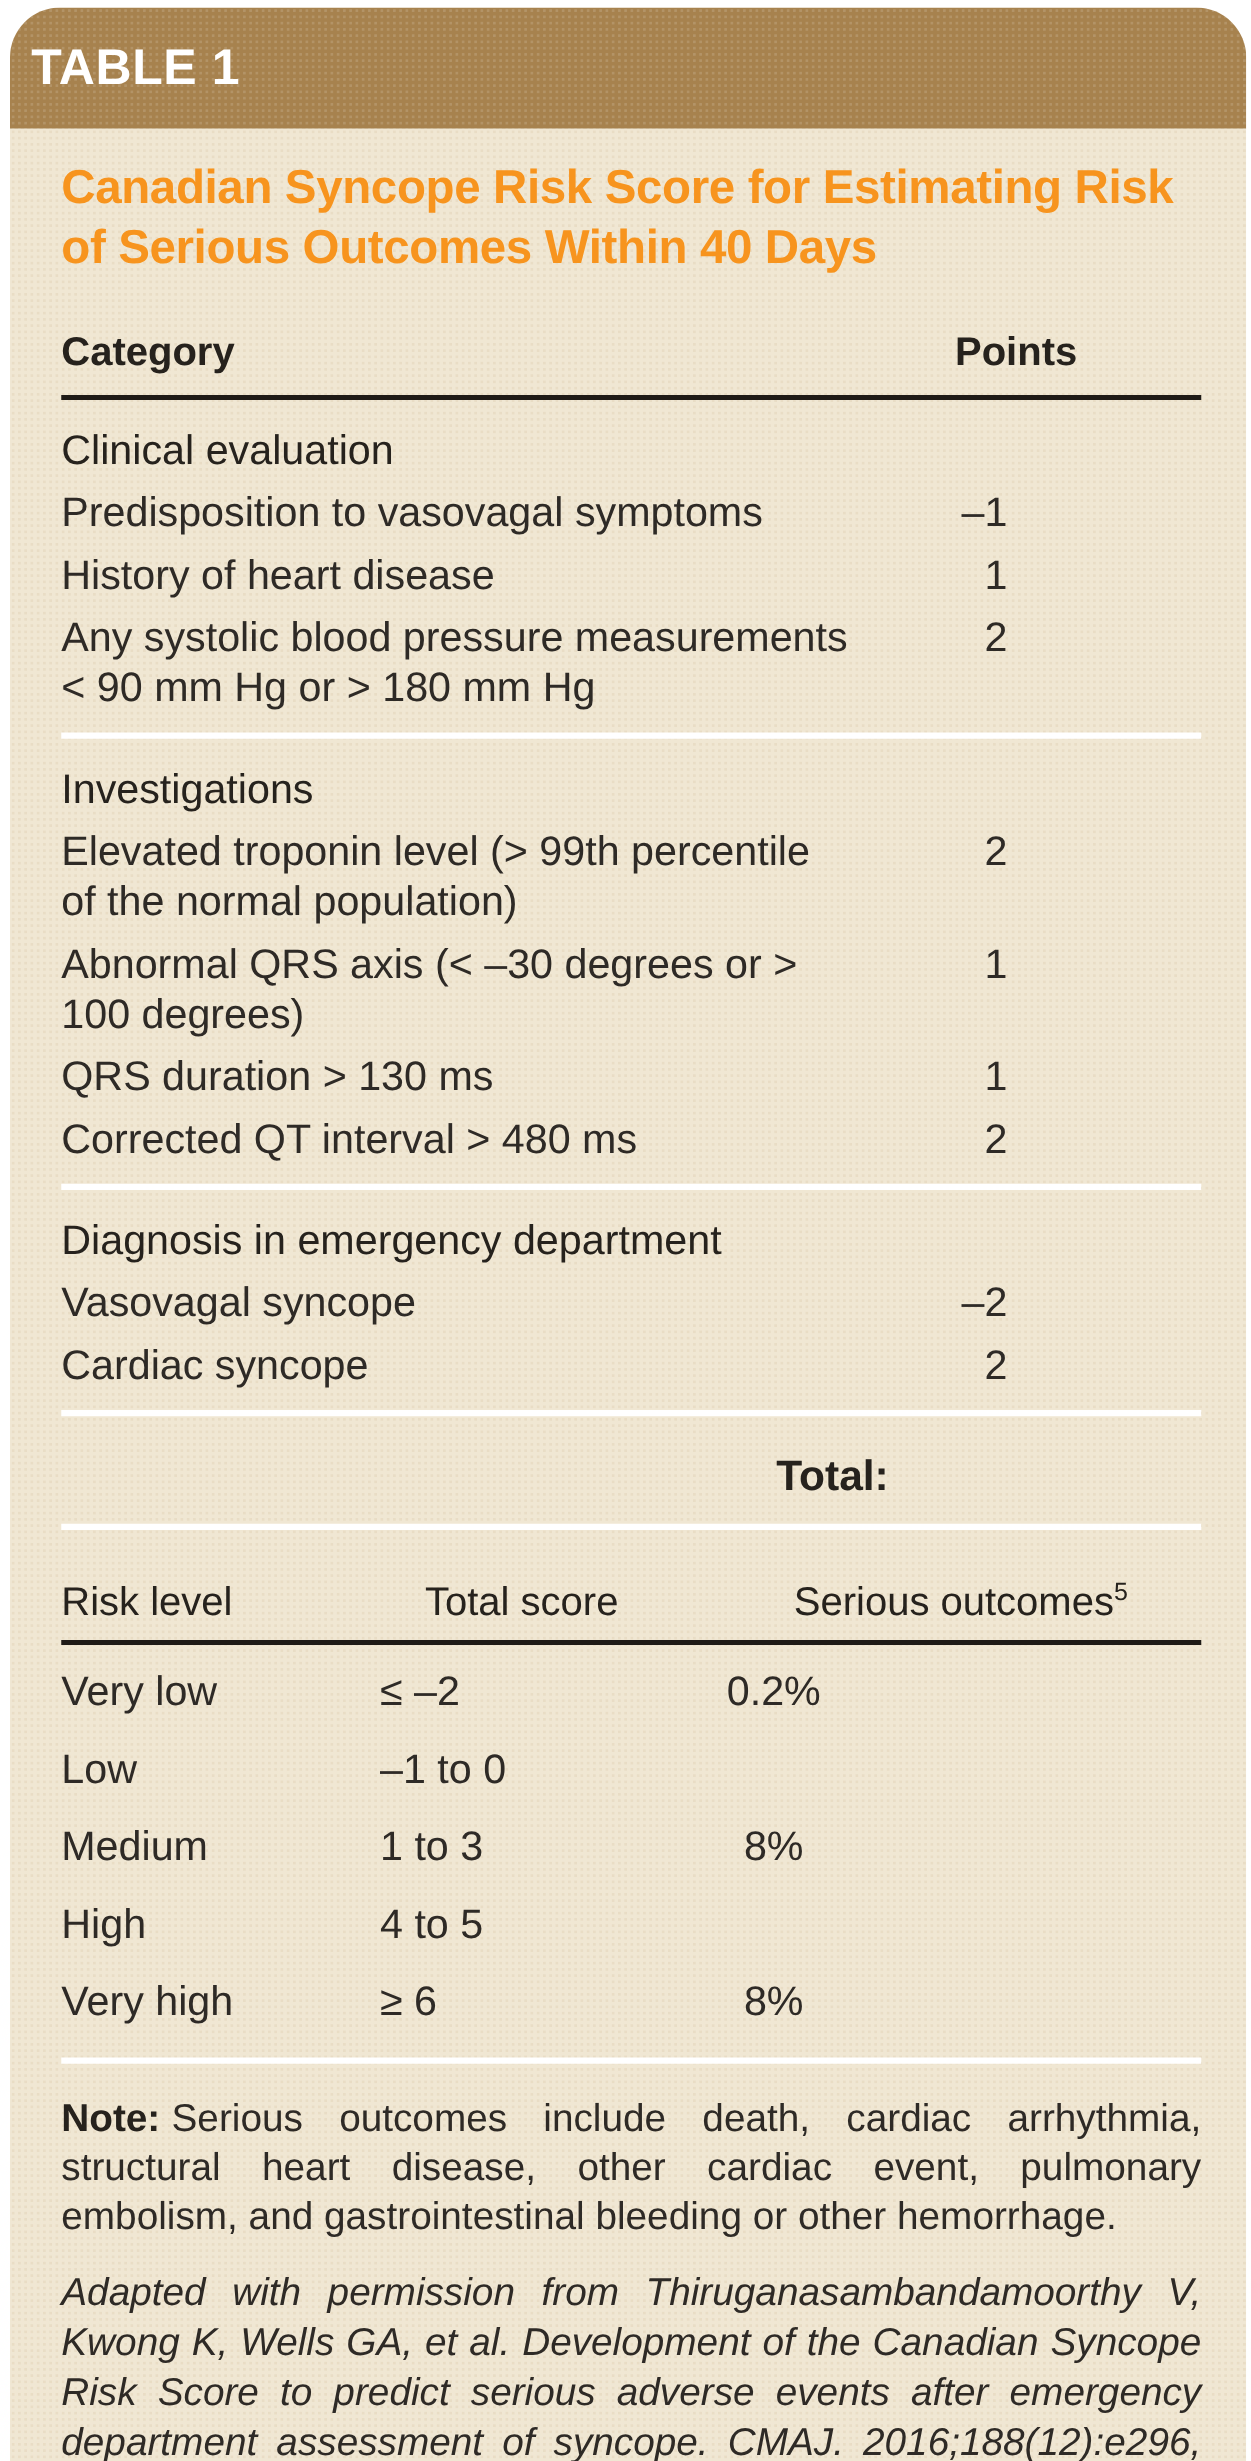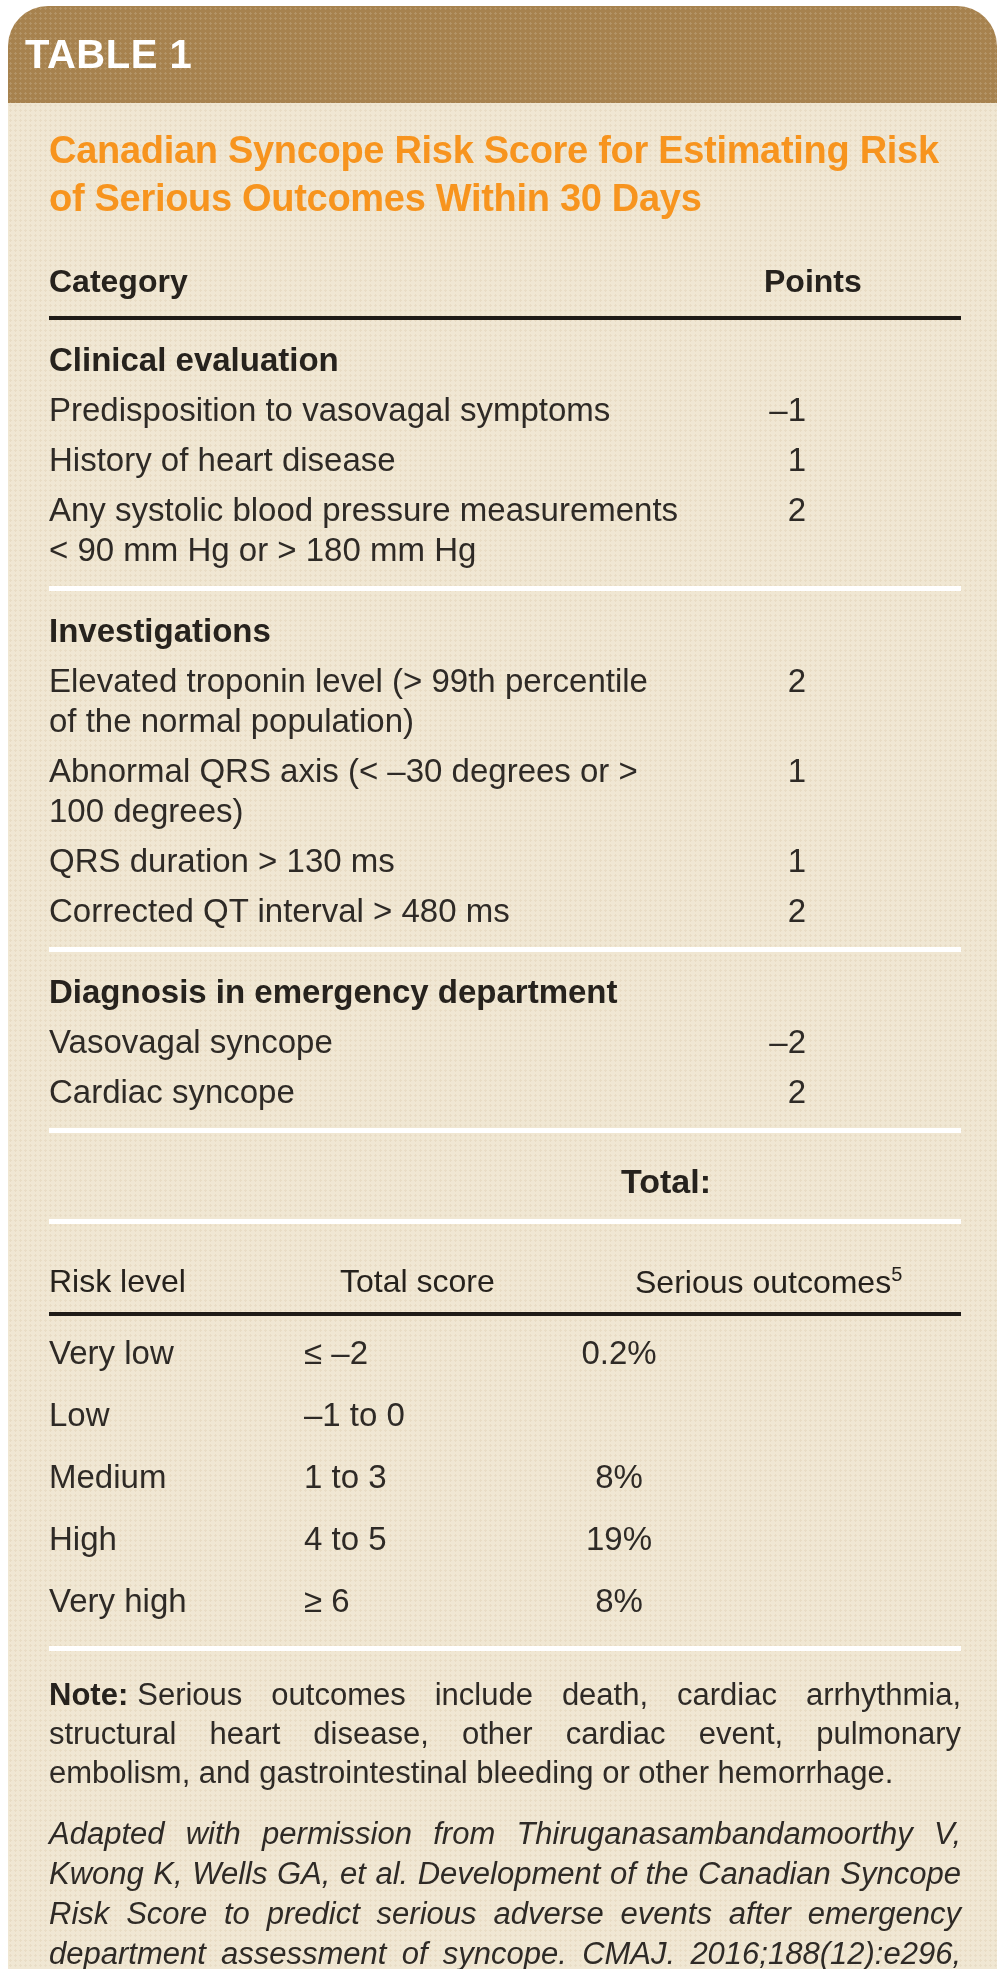--- a/index.html
+++ b/index.html
@@ -61,21 +61,21 @@
   .pts-h { width: 197px; flex-shrink: 0; }
   .rule {
     margin-top: 16px;
     height: 4px;
     background: #1f1b17;
   }
   .sec {
     margin: 20px 0 0 0;
     font-size: 33px;
     line-height: 40px;
-    font-weight: bold;
+    font-weight: normal;
     color: #26221d;
   }
   .row {
     margin-top: 10px;
     display: flex;
     align-items: flex-start;
     font-size: 33px;
     line-height: 40px;
   }
   .lbl { flex: 1; max-width: 630px; }
@@ -144,21 +144,21 @@
 </style>
 </head>
 <body>
 
 <div class="card">
   <div class="card-header">
     <span class="tag">TABLE 1</span>
   </div>
 
   <div class="card-body">
-    <h1 class="title">Canadian Syncope Risk Score for Estimating Risk of Serious Outcomes Within 30 Days</h1>
+    <h1 class="title">Canadian Syncope Risk Score for Estimating Risk of Serious Outcomes Within 40 Days</h1>
 
     <div class="cols-header">
       <span class="cat-h">Category</span>
       <span class="pts-h">Points</span>
     </div>
     <div class="rule"></div>
 
     <h2 class="sec">Clinical evaluation</h2>
     <div class="row">
       <span class="lbl">Predisposition to vasovagal symptoms</span>
@@ -230,21 +230,20 @@
       <span class="rc2">–1 to 0</span>
     </div>
     <div class="risk-row">
       <span class="rc1">Medium</span>
       <span class="rc2">1 to 3</span>
       <span class="rc3"><span class="val">8%</span></span>
     </div>
     <div class="risk-row">
       <span class="rc1">High</span>
       <span class="rc2">4 to 5</span>
-      <span class="rc3"><span class="val">19%</span></span>
     </div>
     <div class="risk-row">
       <span class="rc1">Very high</span>
       <span class="rc2">≥ 6</span>
       <span class="rc3"><span class="val">8%</span></span>
     </div>
 
     <div class="divider div-risk"></div>
 
     <p class="note"><b>Note:</b><span>Serious outcomes include death, cardiac arrhythmia, structural heart disease, other cardiac event, pulmonary embolism, and gastrointestinal bleeding or other hemorrhage.</span></p>

